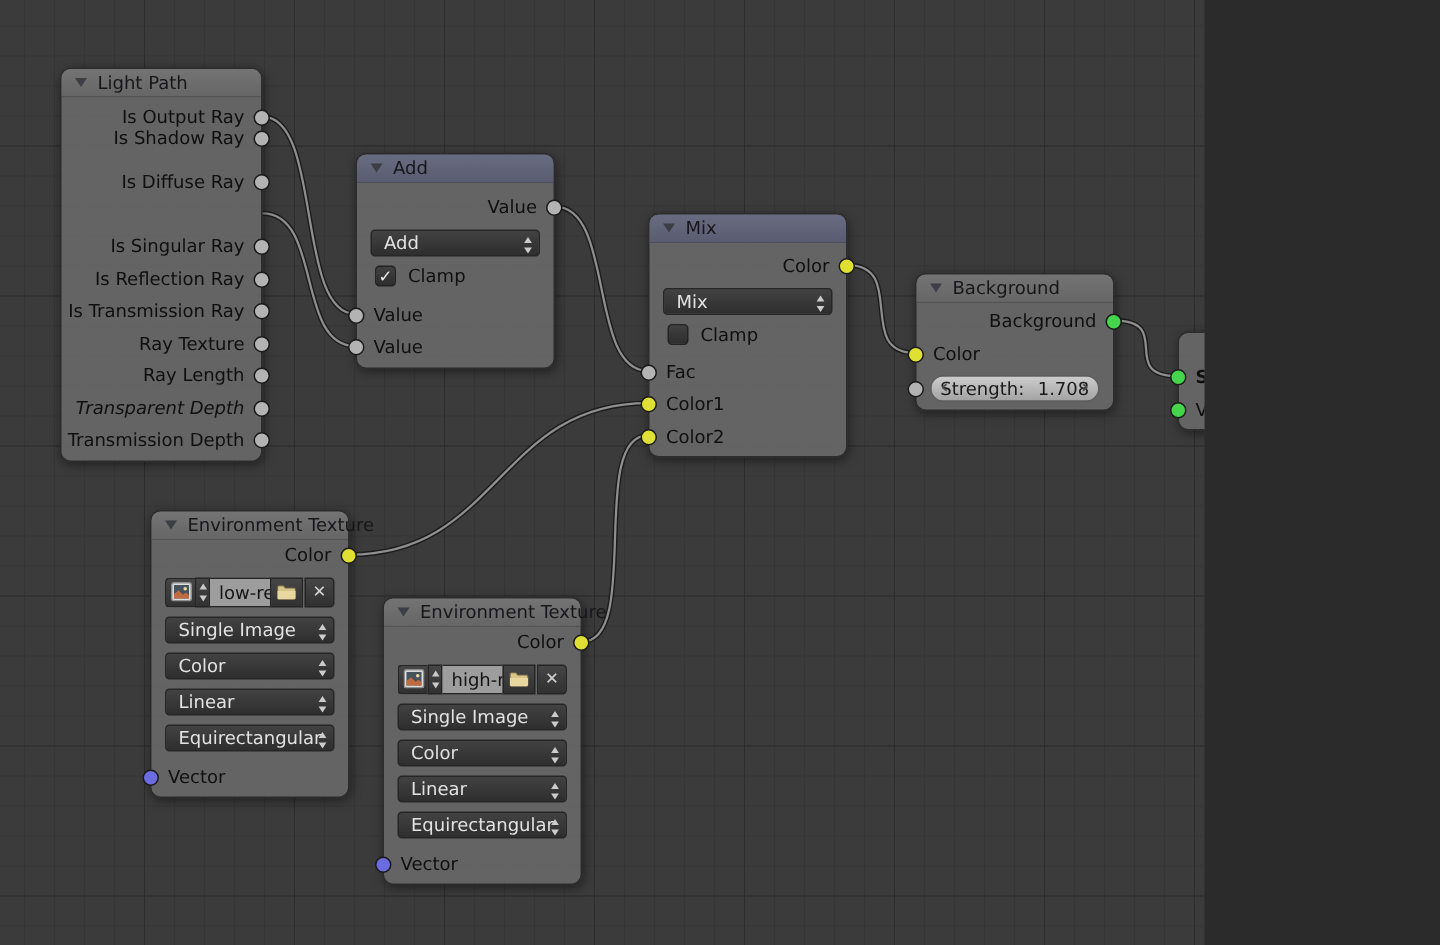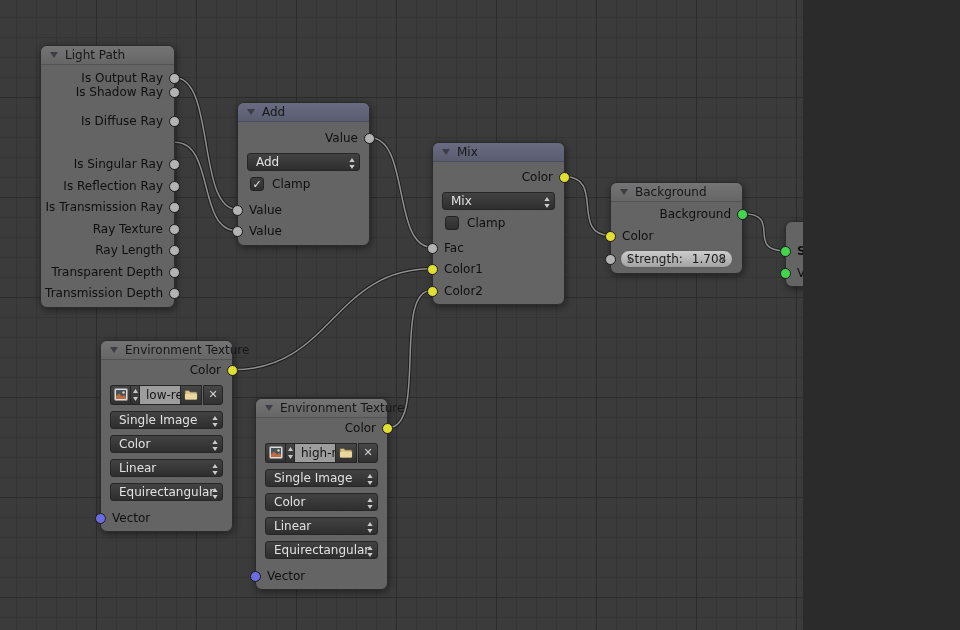--- a/index.html
+++ b/index.html
@@ -115,21 +115,21 @@
         <span class="node-title">Light Path</span>
       </div>
       <div class="row algn-r" style="top: 22px; height: 21.5px; line-height: 21.5px;"><span class="lab">Is Output Ray</span><span class="sock out" style="background: rgb(179, 179, 179);"></span></div>
       <div class="row algn-r" style="top: 36px; height: 21.5px; line-height: 21.5px;"><span class="lab">Is Shadow Ray</span><span class="sock out" style="background: rgb(179, 179, 179);"></span></div>
       <div class="row algn-r" style="top: 65px; height: 21.5px; line-height: 21.5px;"><span class="lab">Is Diffuse Ray</span><span class="sock out" style="background: rgb(179, 179, 179);"></span></div>
       <div class="row algn-r" style="top: 108px; height: 21.5px; line-height: 21.5px;"><span class="lab">Is Singular Ray</span><span class="sock out" style="background: rgb(179, 179, 179);"></span></div>
       <div class="row algn-r" style="top: 129.5px; height: 21.5px; line-height: 21.5px;"><span class="lab">Is Reflection Ray</span><span class="sock out" style="background: rgb(179, 179, 179);"></span></div>
       <div class="row algn-r" style="top: 151px; height: 21.5px; line-height: 21.5px;"><span class="lab">Is Transmission Ray</span><span class="sock out" style="background: rgb(179, 179, 179);"></span></div>
       <div class="row algn-r" style="top: 172.5px; height: 21.5px; line-height: 21.5px;"><span class="lab">Ray Texture</span><span class="sock out" style="background: rgb(179, 179, 179);"></span></div>
       <div class="row algn-r" style="top: 194px; height: 21.5px; line-height: 21.5px;"><span class="lab">Ray Length</span><span class="sock out" style="background: rgb(179, 179, 179);"></span></div>
-      <div class="row algn-r" style="top: 215.5px; height: 21.5px; line-height: 21.5px;"><span class="lab">Transparent Depth</span><span class="sock out" style="background: rgb(179, 179, 179);"></span></div>
+      <div class="row algn-r" style="top: 215.5px; height: 21.5px; line-height: 21.5px; font-style: italic;"><span class="lab">Transparent Depth</span><span class="sock out" style="background: rgb(179, 179, 179);"></span></div>
       <div class="row algn-r" style="top: 237px; height: 21.5px; line-height: 21.5px;"><span class="lab">Transmission Depth</span><span class="sock out" style="background: rgb(179, 179, 179);"></span></div>
     </div>
     <div class="node" style="left: 237px; top: 102px; width: 133px; height: 143.5px;">
       <div class="node-header tint-converter">
         <span class="tri"></span>
         <span class="node-title">Add</span>
       </div>
       <div class="row algn-r" style="top: 25px; height: 21.5px; line-height: 21.5px;"><span class="lab">Value</span><span class="sock out" style="background: rgb(179, 179, 179);"></span></div>
       <div class="row" style="top: 46.5px; height: 24px; line-height: 24px;">
         <div class="dropdown">

